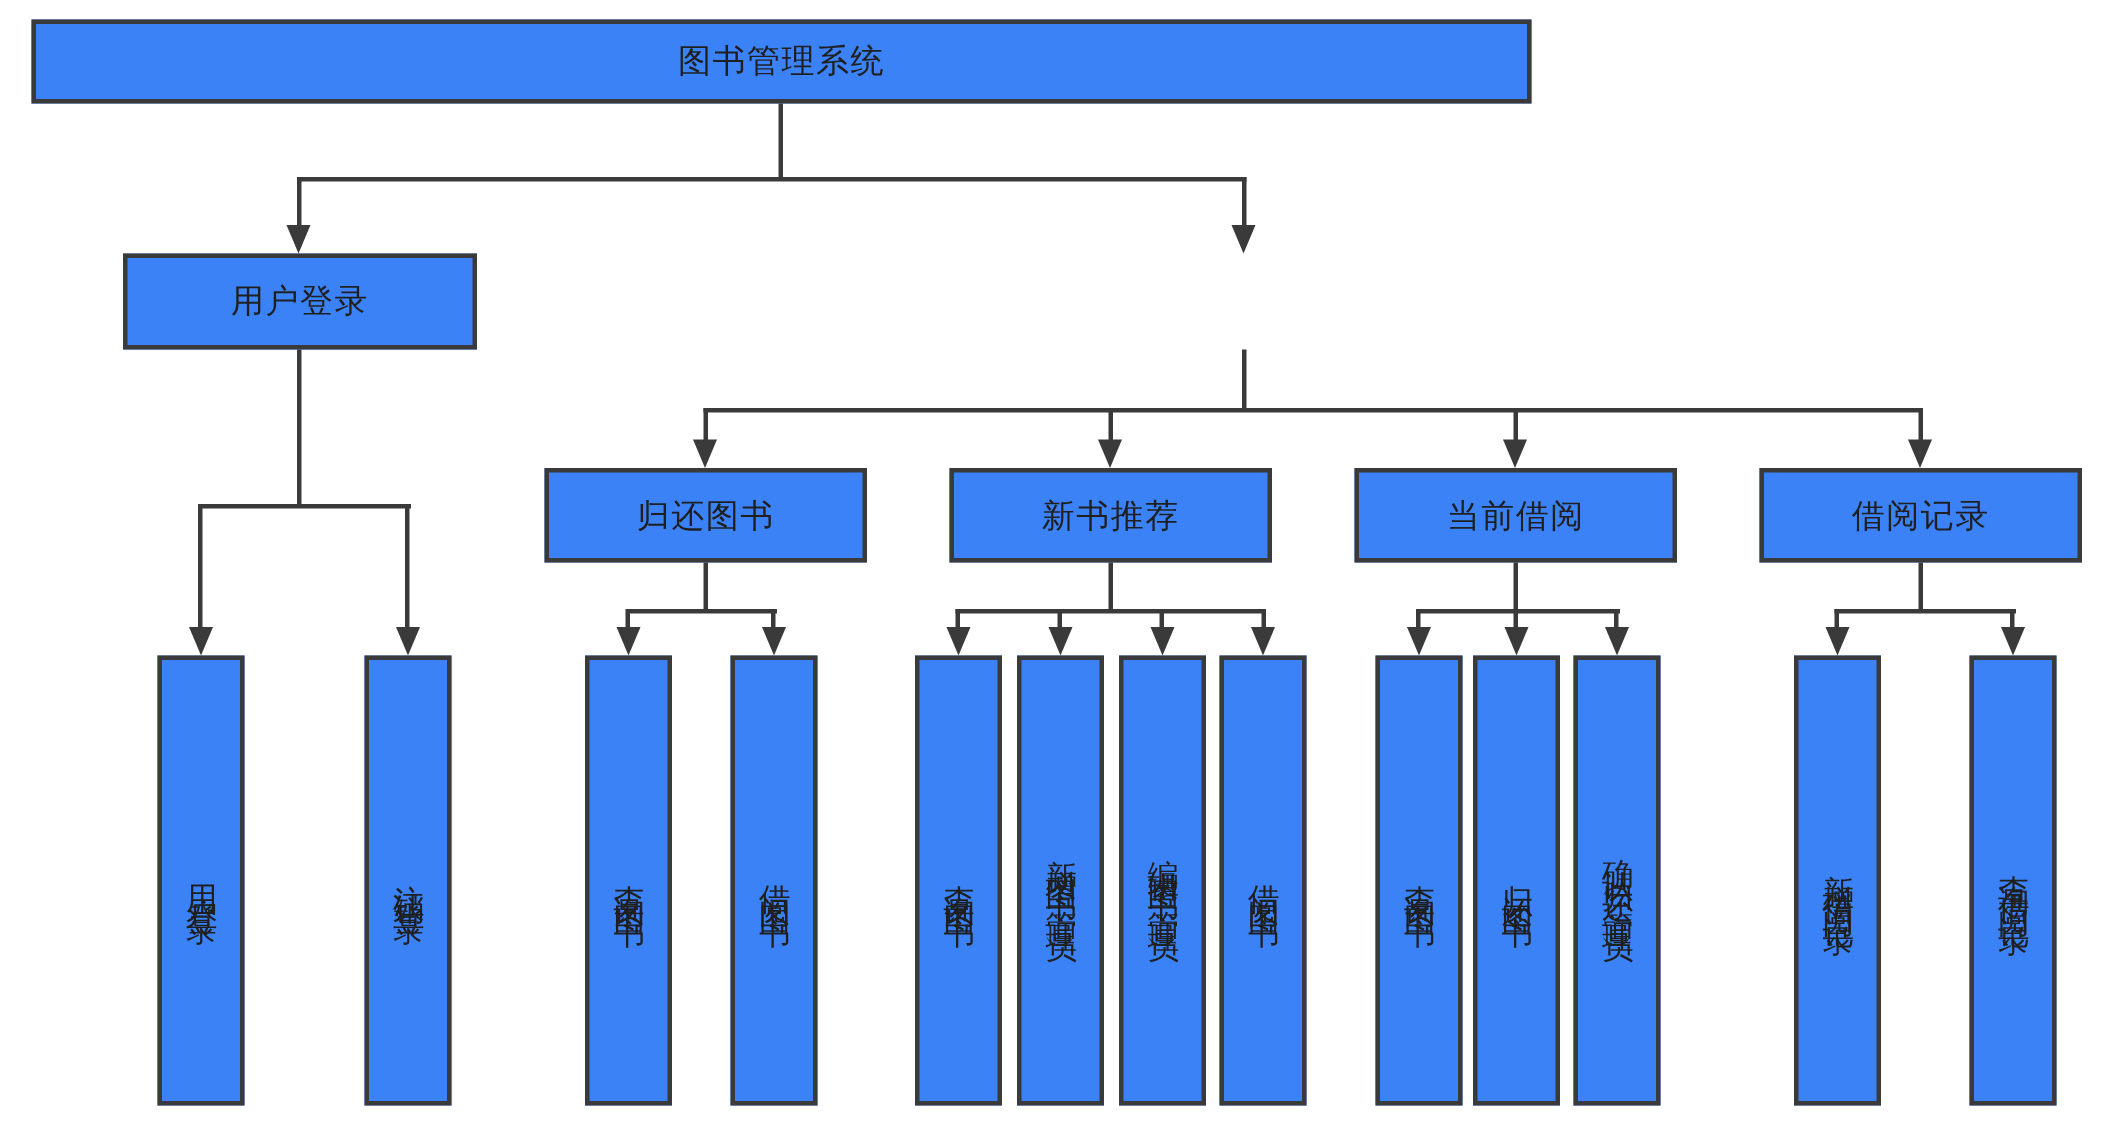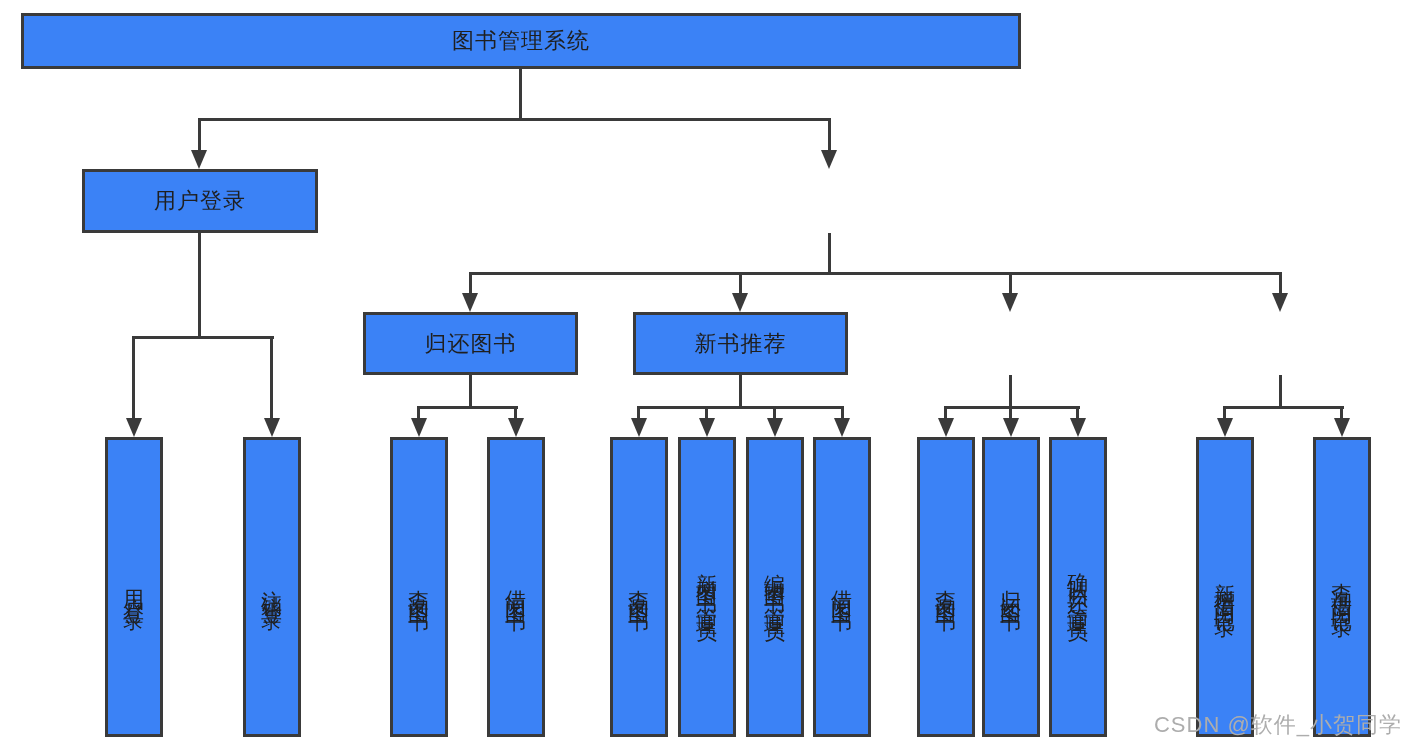--- a/index.html
+++ b/index.html
@@ -96,20 +96,26 @@
   <div class="arrow" style="left:1002px;top:293px;"></div>
   <div class="vl" style="left:1279px;top:272px;height:23px;"></div>
   <div class="arrow" style="left:1272px;top:293px;"></div>
 
   <div class="node" style="left:363px;top:312px;width:215px;height:63px;">
     <span>归还图书</span>
   </div>
   <div class="node" style="left:633px;top:312px;width:215px;height:63px;">
     <span>新书推荐</span>
   </div>
+  <div class="node" style="left:903px;top:312px;width:215px;height:63px;">
+    <span>当前借阅</span>
+  </div>
+  <div class="node" style="left:1173px;top:312px;width:215px;height:63px;">
+    <span>借阅记录</span>
+  </div>
 
   <div class="vl" style="left:469px;top:375px;height:31px;"></div>
   <div class="hl" style="left:418px;top:406px;width:100px;"></div>
   <div class="vl" style="left:739px;top:375px;height:31px;"></div>
   <div class="hl" style="left:637px;top:406px;width:207px;"></div>
   <div class="vl" style="left:1009px;top:375px;height:31px;"></div>
   <div class="hl" style="left:944px;top:406px;width:136px;"></div>
   <div class="vl" style="left:1279px;top:375px;height:31px;"></div>
   <div class="hl" style="left:1223px;top:406px;width:121px;"></div>
 
@@ -169,15 +175,14 @@
   <div class="node leaf" style="left:1049px;top:437px;width:58px;height:300px;">
     <span class="vtext">确认归还（管理员）</span>
   </div>
   <div class="node leaf" style="left:1196px;top:437px;width:58px;height:300px;">
     <span class="vtext">新增借阅记录</span>
   </div>
   <div class="node leaf" style="left:1313px;top:437px;width:58px;height:300px;">
     <span class="vtext">查询借阅记录</span>
   </div>
 
-  <div class="watermark">CSDN @软件_小贺同学</div>
 
 </div>
 
 </body></html>

